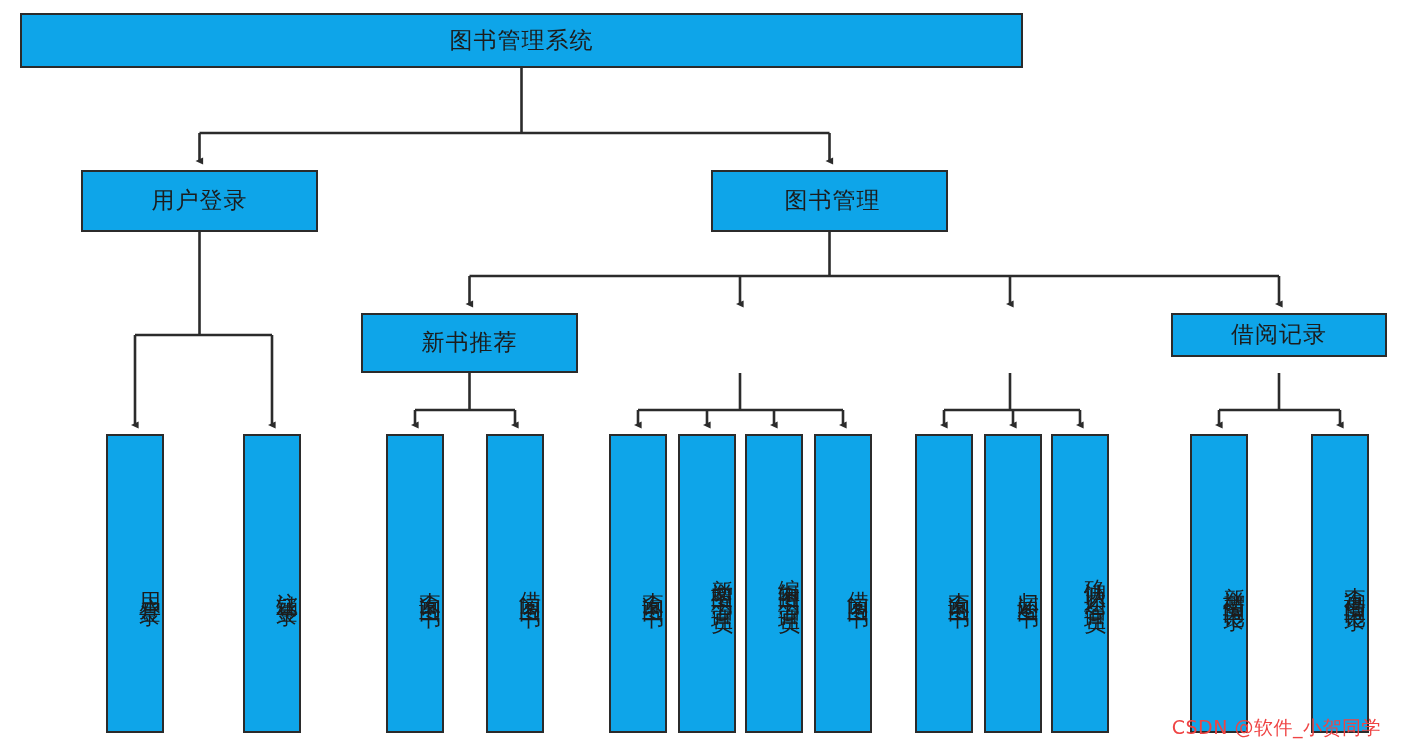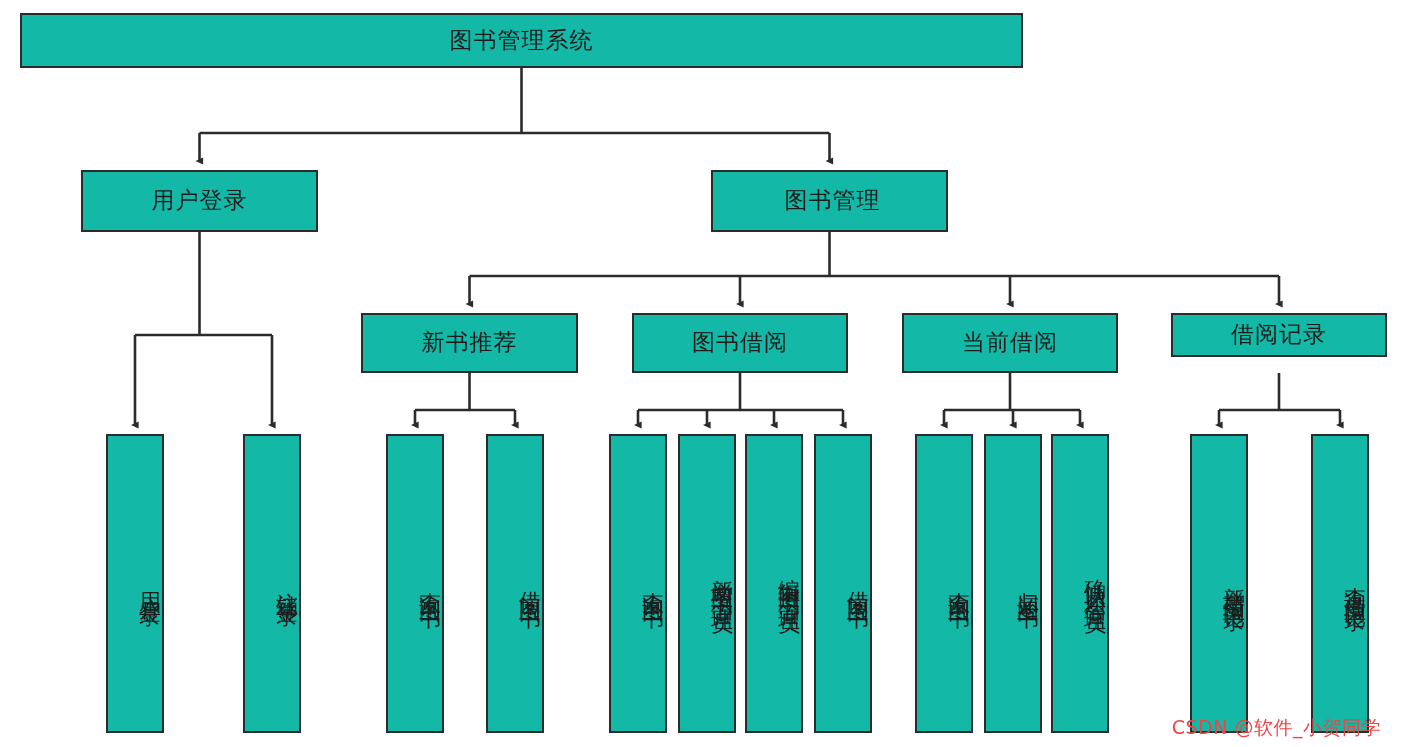--- a/index.html
+++ b/index.html
@@ -22,21 +22,21 @@
     position: absolute;
     left: 0;
     top: 0;
     width: 1405px;
     height: 747px;
     pointer-events: none;
   }
   .node {
     position: absolute;
     box-sizing: border-box;
-    background: #14b8a6;
+    background: #0ea5e9;
     border: 2.5px solid #2b2b2b;
     display: flex;
     align-items: center;
     justify-content: center;
     color: #1c1c1c;
     z-index: 2;
   }
   .node.h-node {
     font-size: 23px;
     letter-spacing: 1px;
@@ -114,22 +114,20 @@
         <line x1="1340" y1="410" x2="1340" y2="425" marker-end="url(#arrowhead)"></line>
       </g>
   </svg>
 
   <div class="node h-node" style="left: 20px; top: 13px; width: 1003px; height: 55px;">图书管理系统</div>
 
   <div class="node h-node" style="left: 81px; top: 170px; width: 237px; height: 62px;">用户登录</div>
   <div class="node h-node" style="left: 711px; top: 170px; width: 237px; height: 62px; padding-left: 6px;">图书管理</div>
 
   <div class="node h-node" style="left: 361px; top: 313px; width: 217px; height: 60px; text-align: center;">新书推荐</div>
-  <div class="node h-node" style="left: 632px; top: 313px; width: 216px; height: 60px;">图书借阅</div>
-  <div class="node h-node" style="left: 902px; top: 313px; width: 216px; height: 60px;">当前借阅</div>
   <div class="node h-node" style="left: 1171px; top: 313px; width: 216px; height: 44px;">借阅记录</div>
 
   <div class="node v-node" style="left: 106px; top: 434px; width: 58px; height: 299px;">
       <span>用户登录</span>
     </div>
   <div class="node v-node" style="left: 243px; top: 434px; width: 58px; height: 299px;">
       <span>注销登录</span>
     </div>
   <div class="node v-node" style="left: 386px; top: 434px; width: 58px; height: 299px;">
       <span>查询图书</span>

